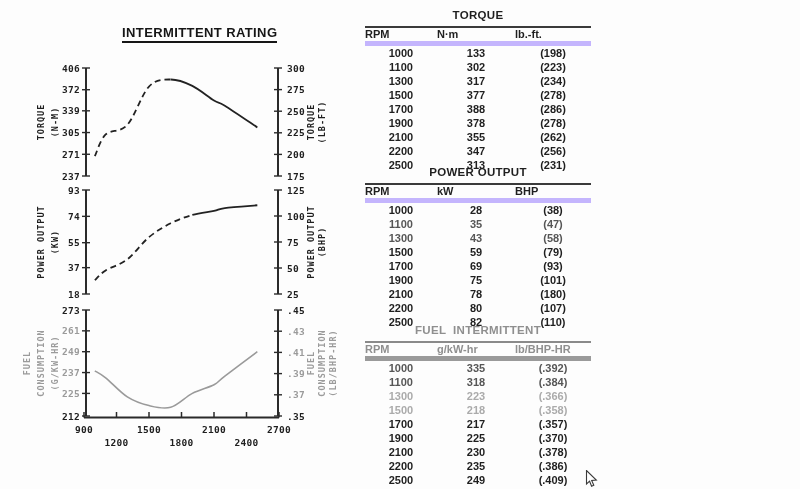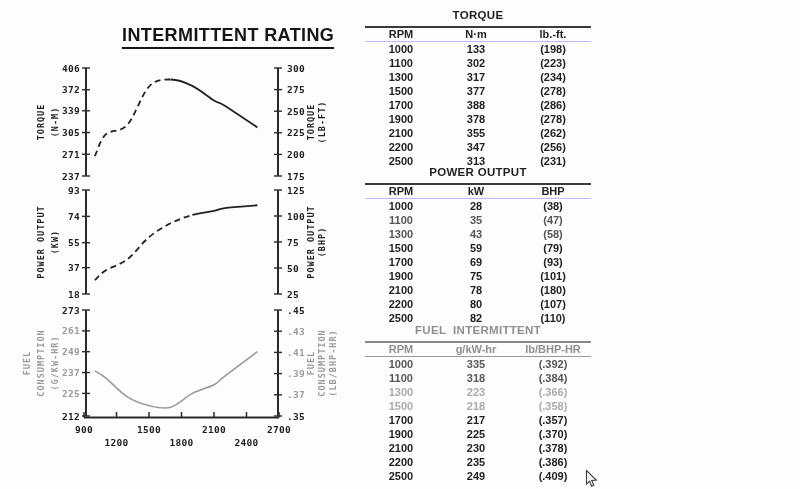--- a/index.html
+++ b/index.html
@@ -1,36 +1,36 @@
 <!DOCTYPE html>
 <html><head>
 <meta charset="utf-8">
 <style>
   html,body { margin:0; padding:0; background:#e8e8e8; }
   .page {
     position:relative; width:800px; height:489px; background:#fdfdfd;
     overflow:hidden; font-family:"Liberation Sans", sans-serif;
   }
   .chart-title {
-    position:absolute; left:122px; top:25px; font-size:18px; font-weight:bold;
+    position:absolute; left:122px; top:25px; font-size:13px; font-weight:bold;
     letter-spacing:.4px; color:#161616; border-bottom:2px solid #161616;
     padding-bottom:1px;
   }
   #charts { position:absolute; left:0; top:0; }
   .tbl { position:absolute; left:365px; width:226px; }
   .tbl-title {
     text-align:center; font-weight:bold; font-size:11.5px; color:#1f1f1f;
     letter-spacing:.3px; white-space:pre; height:16px; line-height:16px;
     margin-bottom:3px;
   }
   .tbl table { border-collapse:collapse; width:100%; table-layout:fixed; }
   .tbl col.c1 { width:72px; } .tbl col.c2 { width:78px; } .tbl col.c3 { width:76px; }
   .tbl thead th {
-    font-size:11px; font-weight:bold; color:#1f1f1f; text-align:center;
-    border-top:2px solid #3a3a3a; border-bottom:1px solid #c4b5fd;
+    font-size:11px; font-weight:bold; color:#1f1f1f; text-align:left;
+    border-top:2px solid #3a3a3a; border-bottom:5px solid #c4b5fd;
     height:13px; padding:0; line-height:13px;
   }
   .tbl td {
     font-size:11px; font-weight:bold; text-align:center; color:#1f1f1f;
     height:14px; line-height:14px; padding:0;
   }
   .tbl.faded .tbl-title { color:#8f8f8f; }
   .tbl.faded thead th { color:#8f8f8f; border-top-color:#8a8a8a; border-bottom-color:#9a9a9a; }
   td.fade-0 { color:#1f1f1f; }
   td.fade-1 { color:#565656; }

